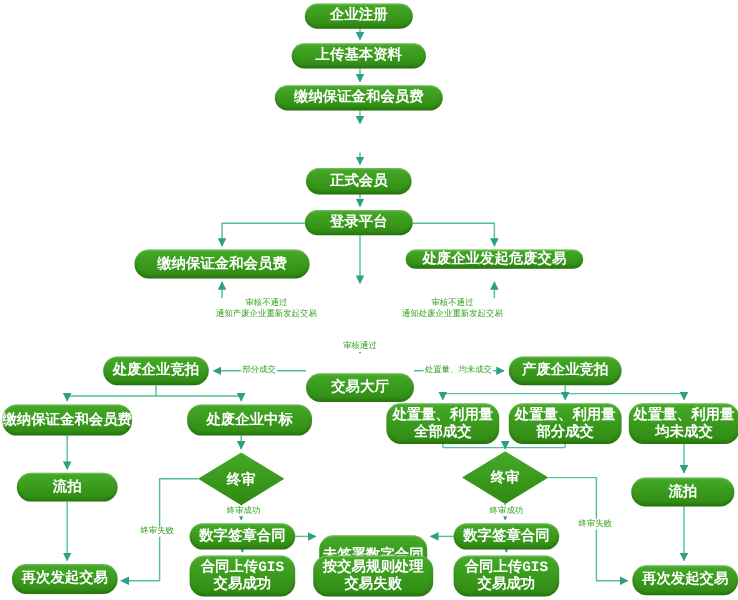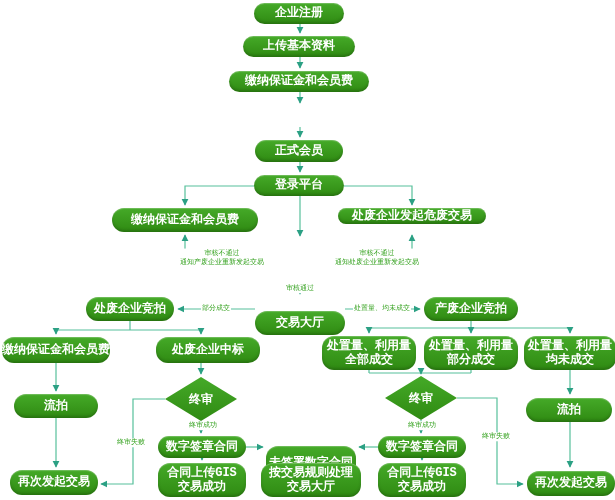--- a/index.html
+++ b/index.html
@@ -100,21 +100,21 @@
   <div class="pill" style="left:156px;top:337px;width:104px;height:26px">处废企业中标</div>
   <div class="pill" style="left:14px;top:394px;width:84px;height:24px">流拍</div>
   <div class="pill" style="left:10px;top:470px;width:88px;height:25px">再次发起交易</div>
   <div class="diamond" style="left:165px;top:377px;width:72px;height:44px">终审</div>
   <div class="pill" style="left:158px;top:436px;width:88px;height:22px">数字签章合同</div>
   <div class="pill" style="left:158px;top:463px;width:88px;height:34px">合同上传GIS
 交易成功</div>
 
   <div class="pill" style="left:266px;top:446px;width:90px;height:34px">未签署数字合同</div>
   <div class="pill" style="left:261px;top:463px;width:100px;height:34px">按交易规则处理
-交易大厅</div>
+交易失败</div>
 
   <div class="pill" style="left:322px;top:336px;width:94px;height:34px">处置量、利用量
 全部成交</div>
   <div class="pill" style="left:424px;top:336px;width:94px;height:34px">处置量、利用量
 部分成交</div>
   <div class="pill" style="left:524px;top:336px;width:92px;height:34px">处置量、利用量
 均未成交</div>
   <div class="diamond" style="left:385px;top:376px;width:72px;height:44px">终审</div>
   <div class="pill" style="left:378px;top:436px;width:88px;height:22px">数字签章合同</div>
   <div class="pill" style="left:378px;top:463px;width:88px;height:34px">合同上传GIS

